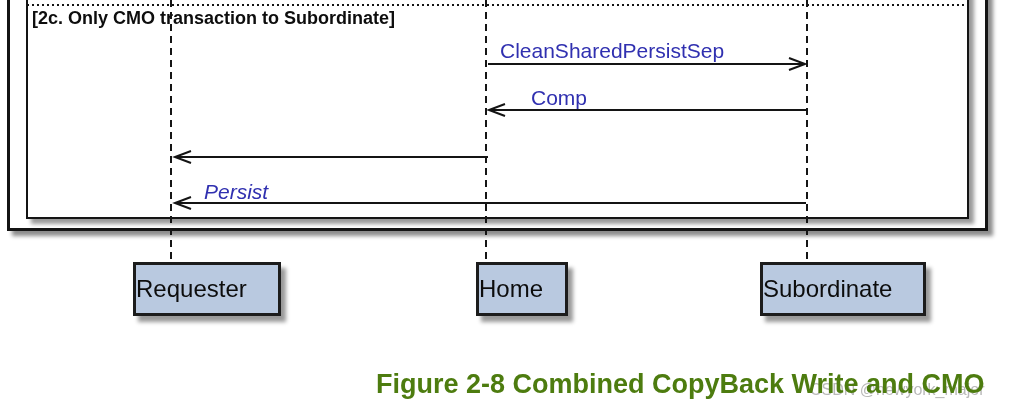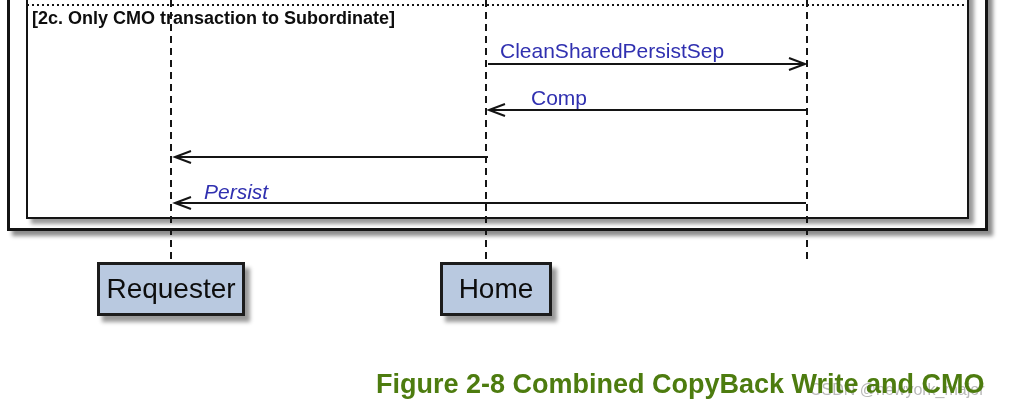--- a/index.html
+++ b/index.html
@@ -38,25 +38,25 @@
     position:absolute;font-size:21px;color:#3030b0;white-space:nowrap;
   }
   .msg1{left:500px;top:39px;}
   .msg2{left:507px;top:86px;margin-left:24px;}
   .msg3{left:204px;top:133px;}
   .msg4{left:204px;top:180px;font-style:italic;}
   .actor{
     position:absolute;top:262px;height:54px;box-sizing:border-box;
     background:#b9c9e0;border:3px solid #1c1c1c;
     box-shadow:5px 6px 4px rgba(0,0,0,.40);
-    display:flex;align-items:center;justify-content:center;
-    font-size:28px;color:#0d0d0d;
+    display:flex;align-items:center;justify-content:flex-start;
+    font-size:24px;color:#0d0d0d;margin-left:36px;
   }
   .actor.req{left:97px;width:148px;}
-  .actor.home{left:440px;width:112px;}
+  .actor.home{left:440px;width:92px;}
   .actor.sub{left:724px;width:166px;}
   .caption{
     position:absolute;left:376px;top:369px;z-index:2;
     font-size:27px;font-weight:bold;color:#4d7c0f;white-space:nowrap;
   }
   .watermark{
     position:absolute;left:810px;top:381px;z-index:1;
     font-size:16px;color:#b9b9b9;white-space:nowrap;text-align:right;
   }
 </style>
@@ -94,17 +94,20 @@
   <div class="msg-label msg1">CleanSharedPersistSep</div>
   <div class="msg-label msg2">Comp</div>
   <div class="msg-label msg4">Persist</div>
 
   <div class="actor req">
     <span>Requester</span>
   </div>
   <div class="actor home">
     <span>Home</span>
   </div>
+  <div class="actor sub">
+    <span>Subordinate</span>
+  </div>
 
   <div class="watermark">CSDN @newyork_major</div>
   <div class="caption">Figure 2-8 Combined CopyBack Write and CMO</div>
 
 </div>
 
 </body></html>

